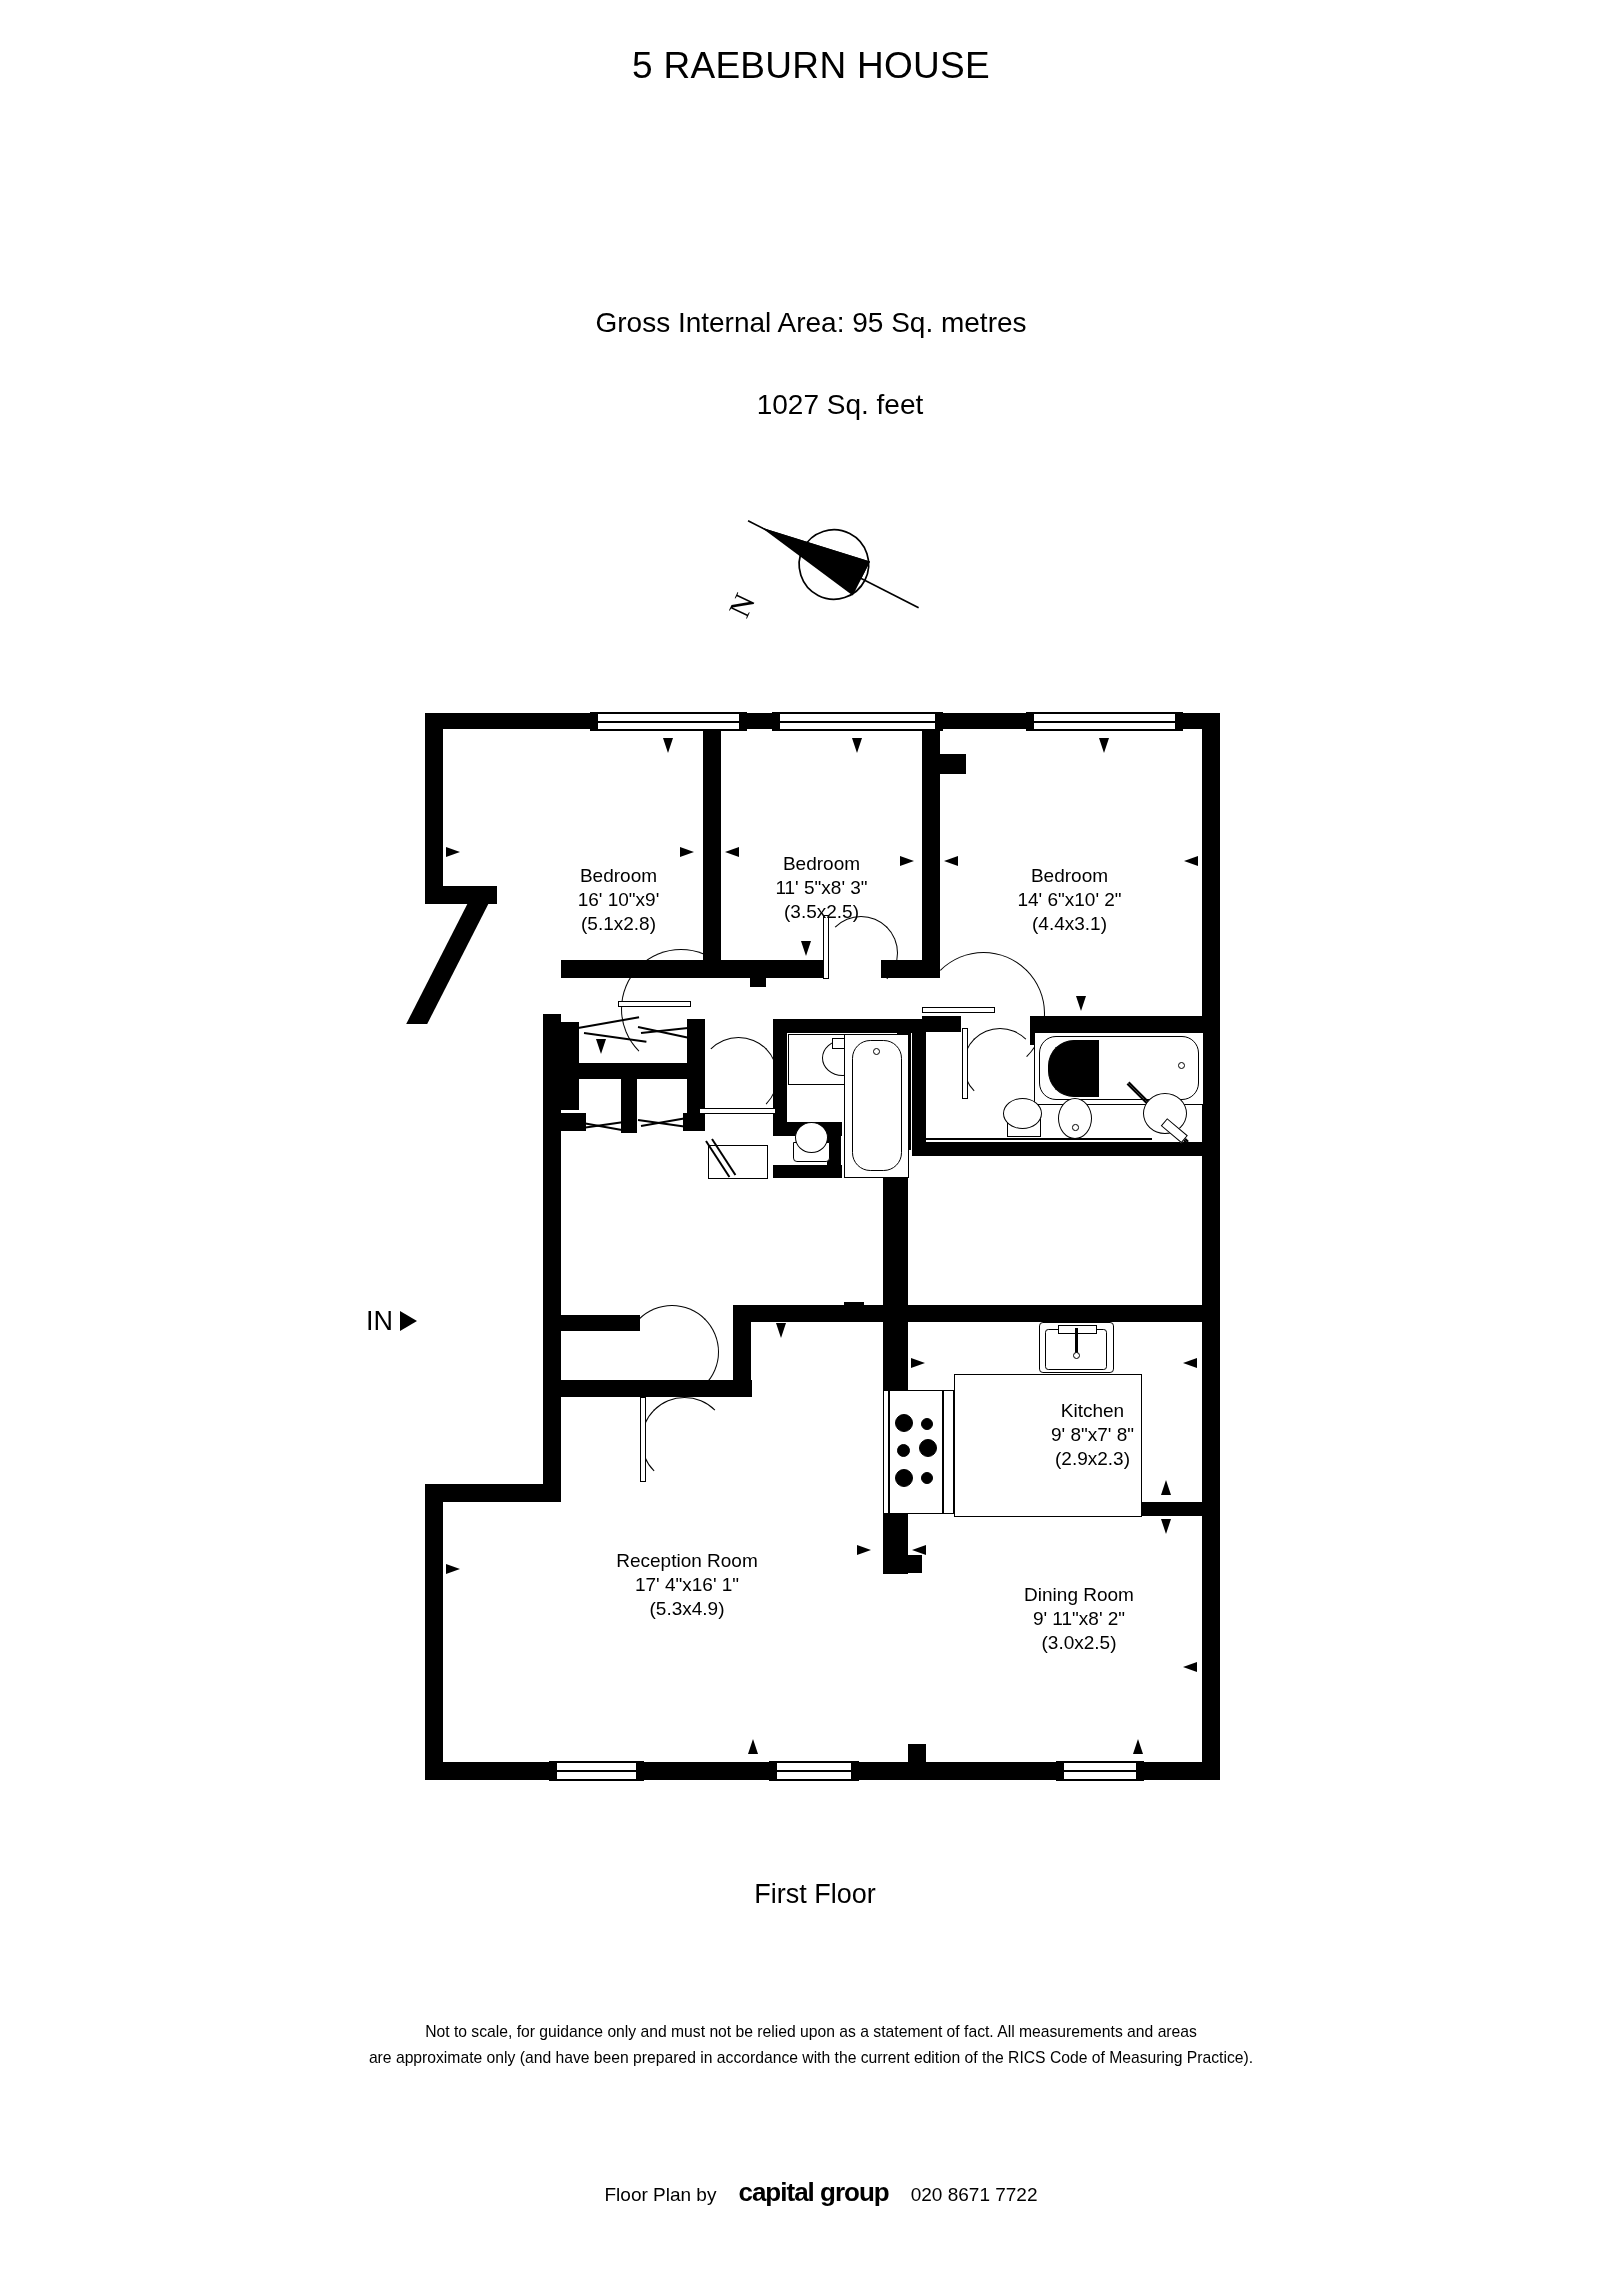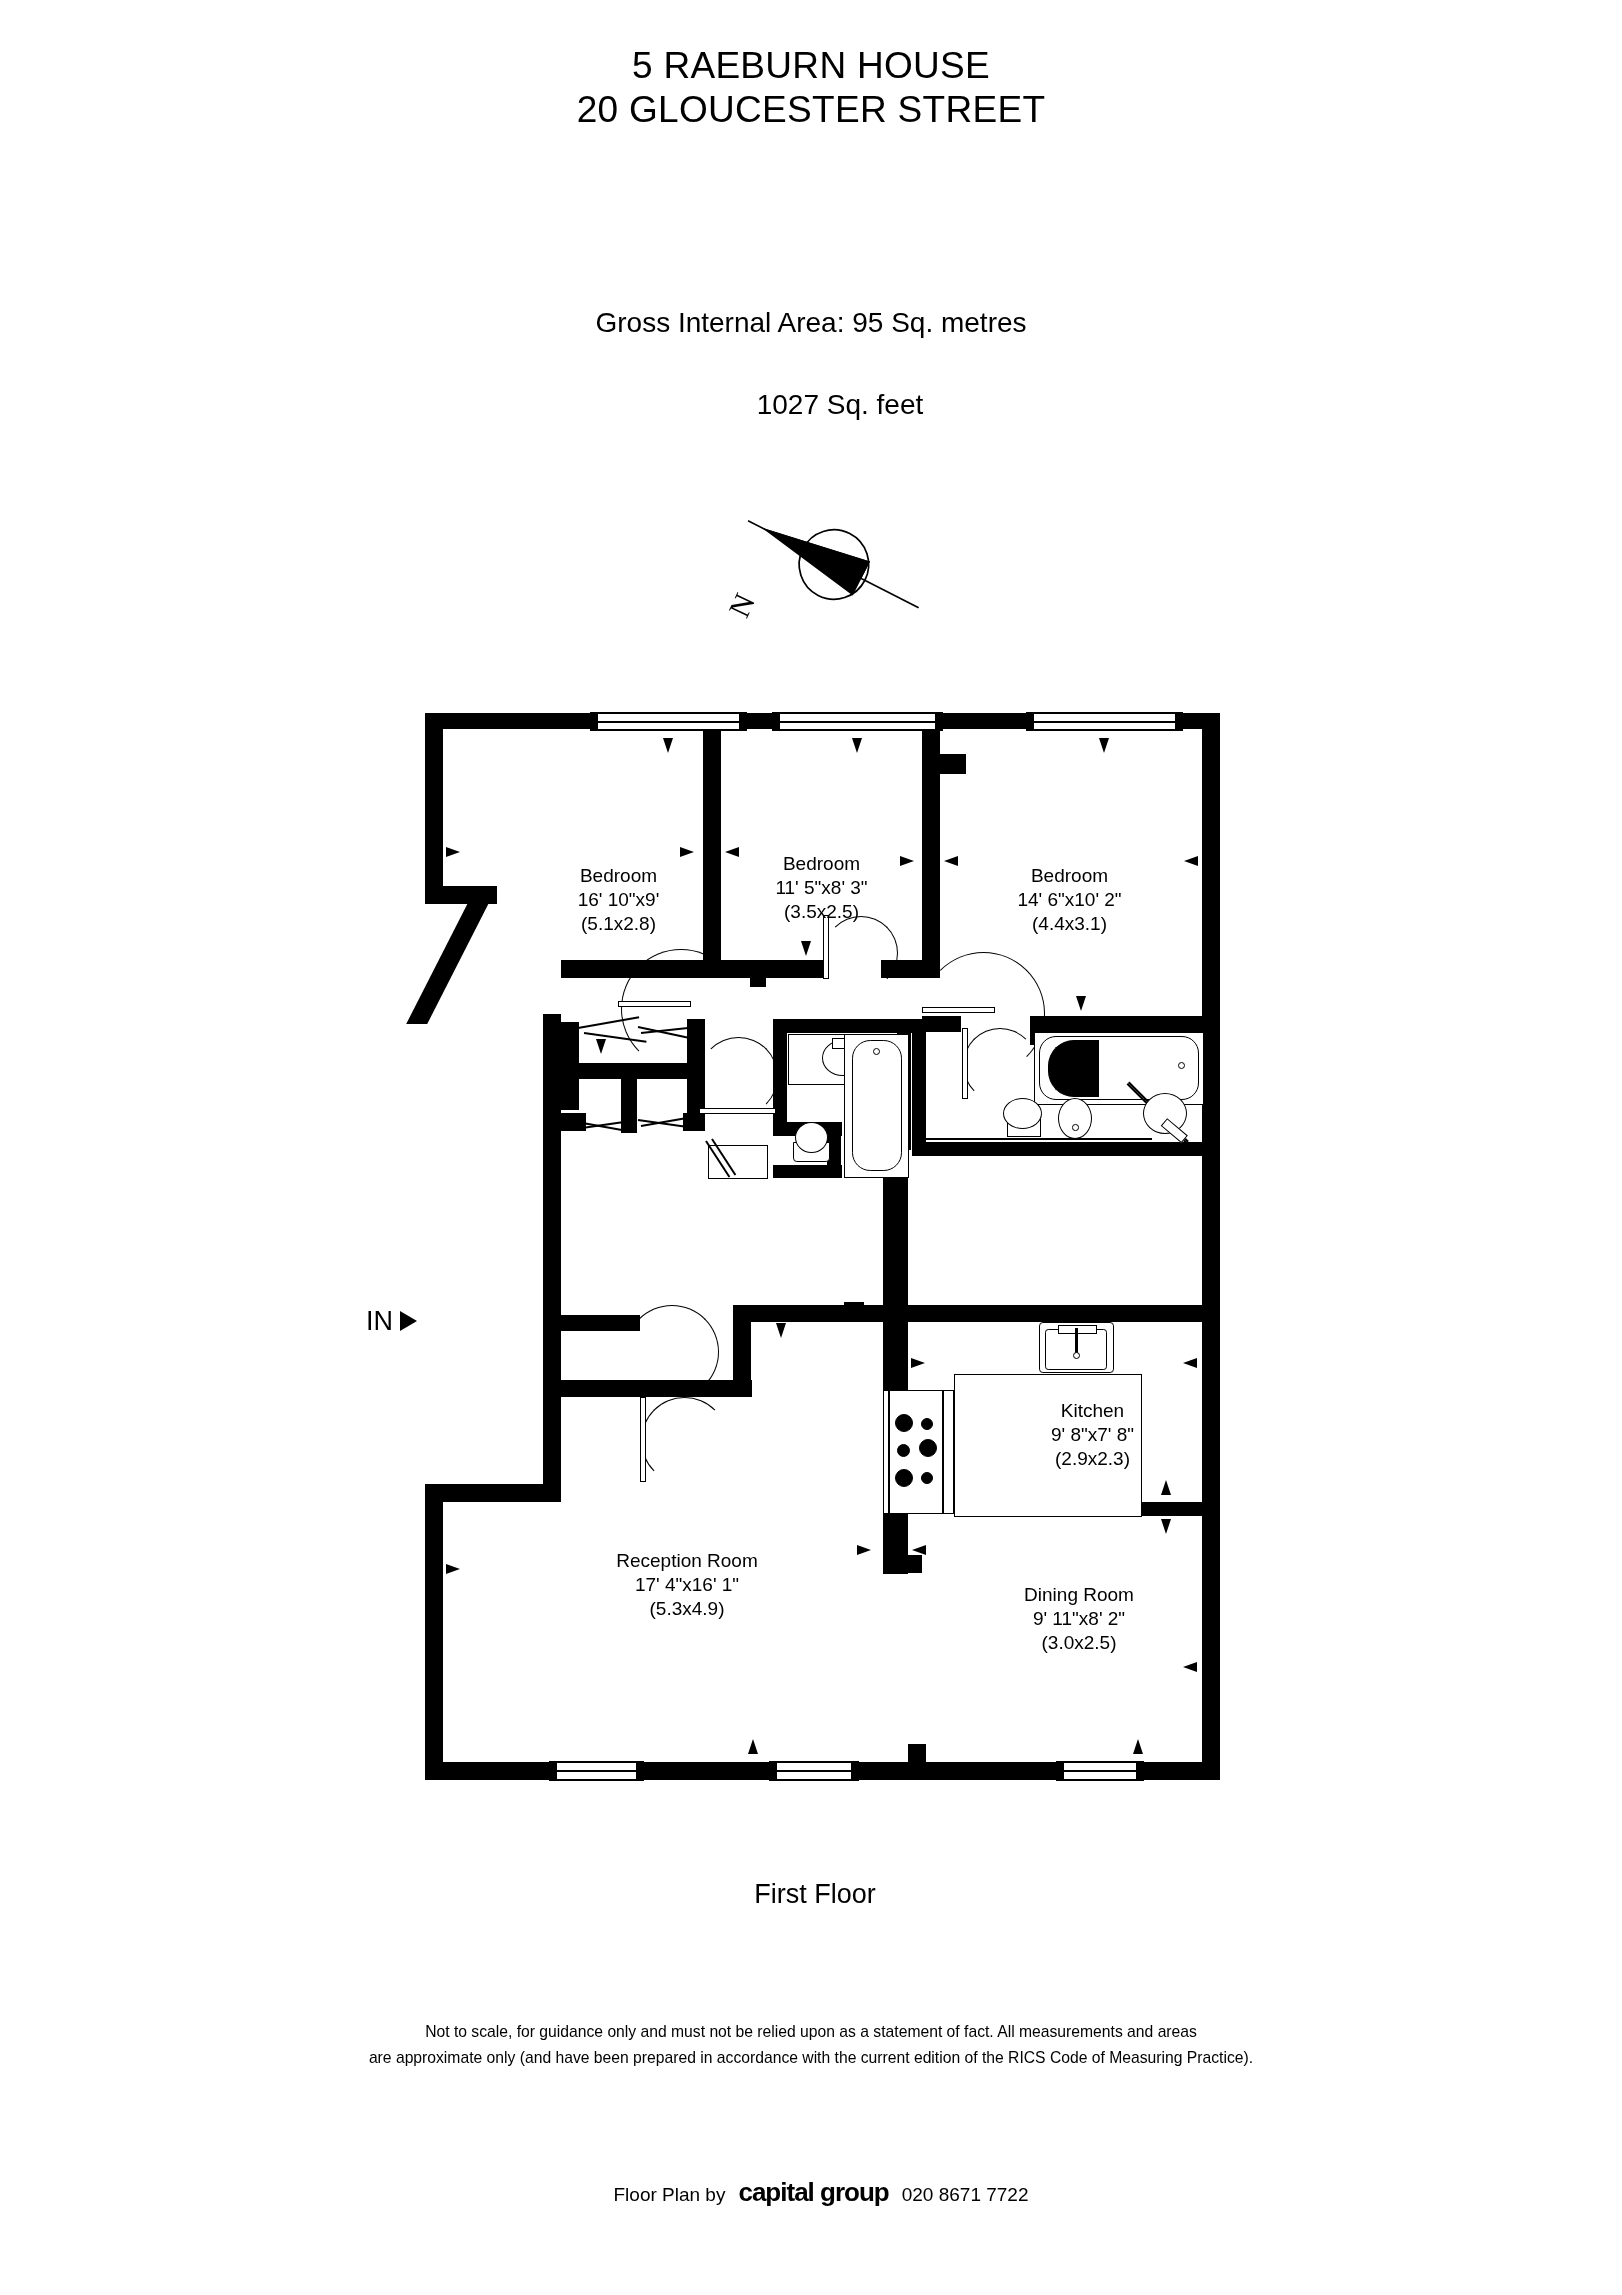--- a/index.html
+++ b/index.html
@@ -73,34 +73,33 @@
   .floor-label{
     position:absolute;left:8px;right:0;top:1879px;text-align:center;font-size:27px;
   }
   .disclaimer{
     position:absolute;left:0;right:0;top:2019px;text-align:center;
     font-size:15.7px;line-height:26px;
   }
   .credit{
     position:absolute;left:0;right:0;top:2179px;text-align:center;
     font-size:19px;line-height:26px;
-    display:flex;justify-content:center;align-items:baseline;gap:13px;padding-left:20px;
+    display:flex;justify-content:center;align-items:baseline;gap:22px;padding-left:20px;
   }
   .credit .brand{
     font-weight:700;font-size:26px;letter-spacing:-1px;
   }
 </style>
 </head>
 <body>
 
 <div class="page">
 
   <div class="title-block">
     <div class="title-line">5 RAEBURN HOUSE</div>
-    <div class="title-line">20 GLOUCESTER STREET</div>
   </div>
 
   <div class="area-block">
     <div class="area-line">Gross Internal Area: 95 Sq. metres</div>
     <div class="area-line indent">1027 Sq. feet</div>
   </div>
 
   <div class="compass">
     <svg viewBox="0 0 360 250" width="236" height="164">
       <g transform="rotate(27 180 125)">

